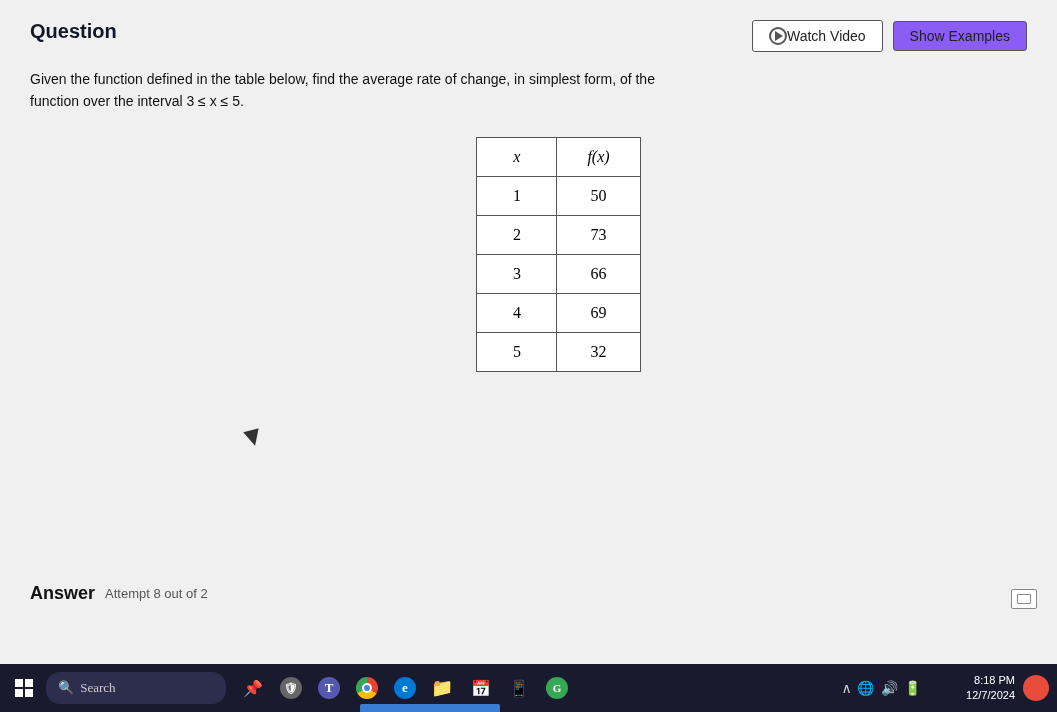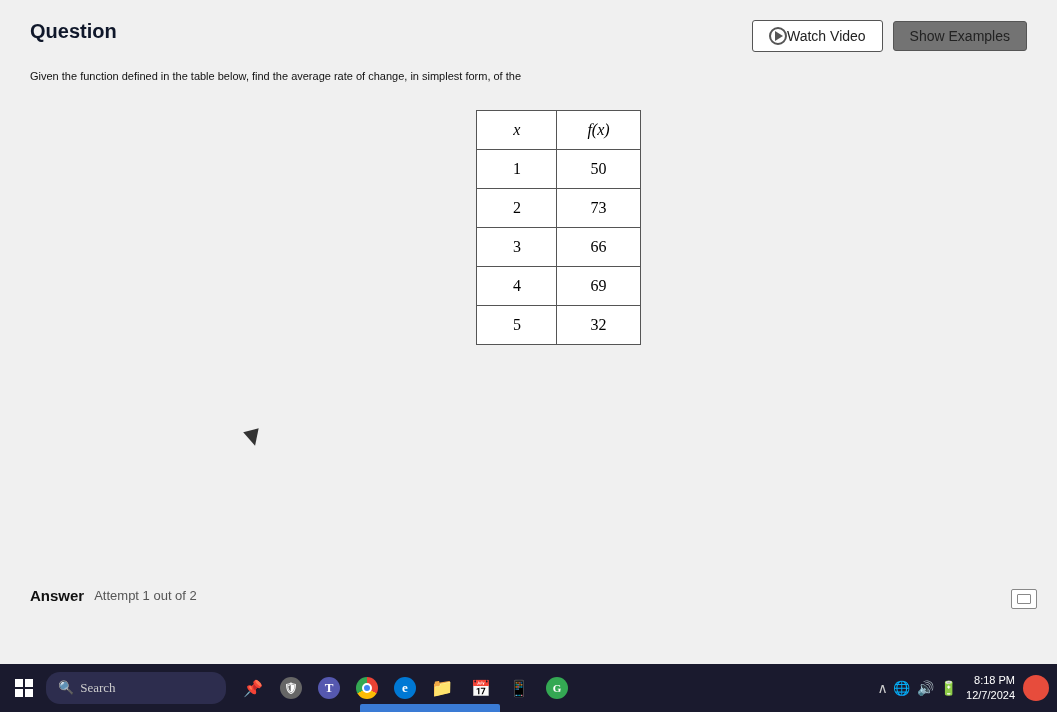--- a/index.html
+++ b/index.html
@@ -70,31 +70,31 @@
       width: 0;
       height: 0;
       border-top: 5px solid transparent;
       border-bottom: 5px solid transparent;
       border-left: 8px solid #555;
       margin-left: 2px;
     }
 
     .show-examples-btn {
       border: 1.5px solid #555;
-      background: #737373;
+      background: #8b5cf6;
       padding: 6px 16px;
       font-size: 14px;
       font-family: Arial, sans-serif;
       cursor: pointer;
       border-radius: 3px;
       color: #222;
     }
 
     .question-text {
-      font-size: 11px;
+      font-size: 14px;
       font-family: Arial, sans-serif;
       line-height: 1.6;
       color: #111;
       margin-bottom: 24px;
       max-width: 750px;
     }
 
     .table-container {
       display: flex;
       justify-content: center;
@@ -127,21 +127,21 @@
       align-items: center;
       gap: 10px;
       position: absolute;
       bottom: 60px;
       left: 30px;
     }
 
     .answer-label {
       font-family: Arial, sans-serif;
       font-weight: bold;
-      font-size: 15px;
+      font-size: 18px;
       color: #111;
     }
 
     .attempt-label {
       font-family: Arial, sans-serif;
       font-size: 13px;
       color: #555;
     }
 
     .expand-icon {
@@ -274,20 +274,21 @@
       cursor: pointer;
     }
 
     .clock {
       color: #fff;
       font-size: 11px;
       font-family: Arial, sans-serif;
       text-align: right;
       line-height: 1.4;
       cursor: pointer;
+      margin-left: 36px;
     }
 
     .taskbar-avatar {
       width: 26px;
       height: 26px;
       border-radius: 50%;
       background: #e74c3c;
       cursor: pointer;
     }
 
@@ -319,20 +320,21 @@
         <span>Watch Video</span>
       </button>
       <button class="show-examples-btn">
         <span>Show Examples</span>
       </button>
     </div>
   </div>
 
   <div class="question-text">
     <span>Given the function defined in the table below, find the average rate of change, in simplest form, of the</span><br>
+    <span>function over the interval 3 ≤ x ≤ 5.</span>
   </div>
 
   <div class="table-container">
     <table class="data-table">
       <thead>
         <tr>
           <th><em>x</em></th>
           <th><em>f</em>(<em>x</em>)</th>
         </tr>
       </thead>
@@ -358,21 +360,21 @@
             <td>32</td>
           </tr>
         </tbody>
     </table>
   </div>
 
   <div class="cursor-arrow"></div>
 
   <div class="answer-section">
     <span class="answer-label">Answer</span>
-    <span class="attempt-label">Attempt 1 out of 2</span>
+    <span class="attempt-label">Attempt 8 out of 2</span>
   </div>
 
   <div class="expand-icon">
     <div class="expand-inner"></div>
   </div>
 
 </div>
 
 <div class="taskbar">
 

